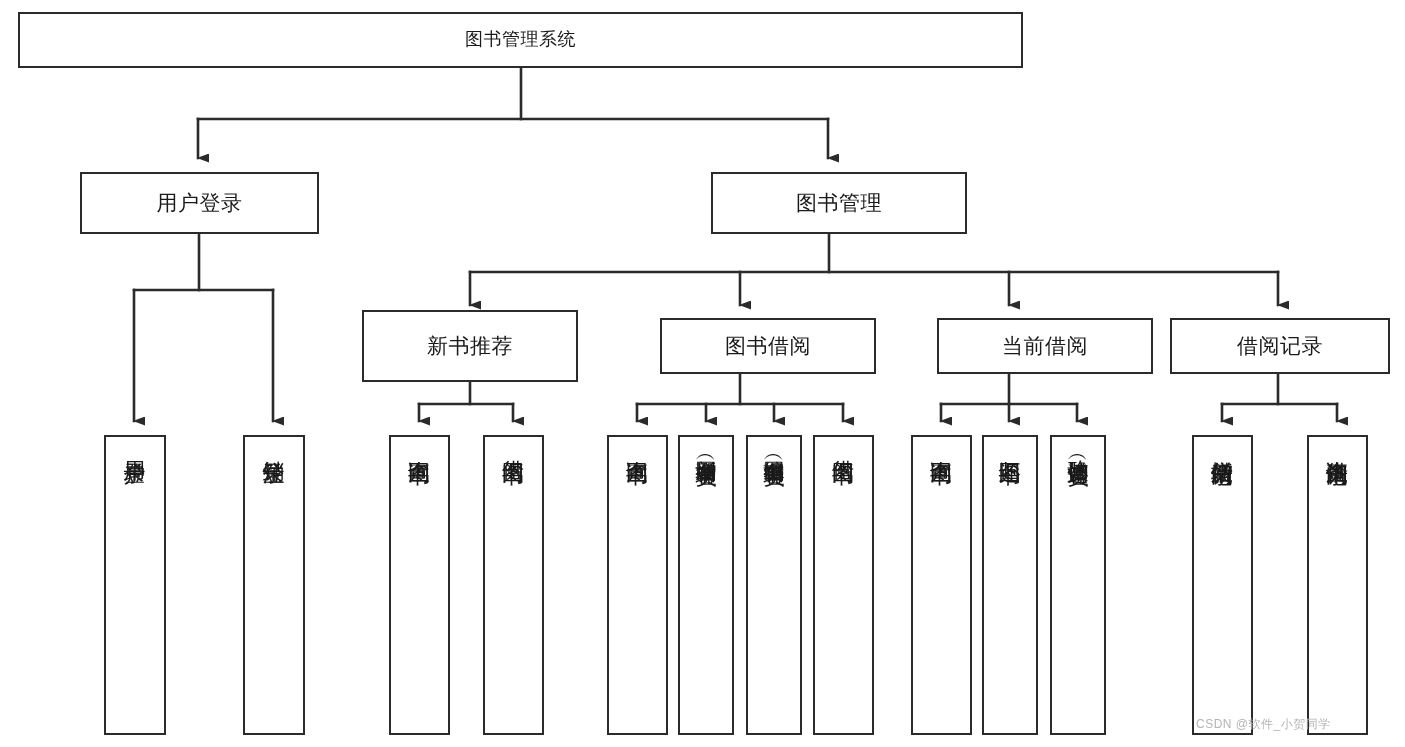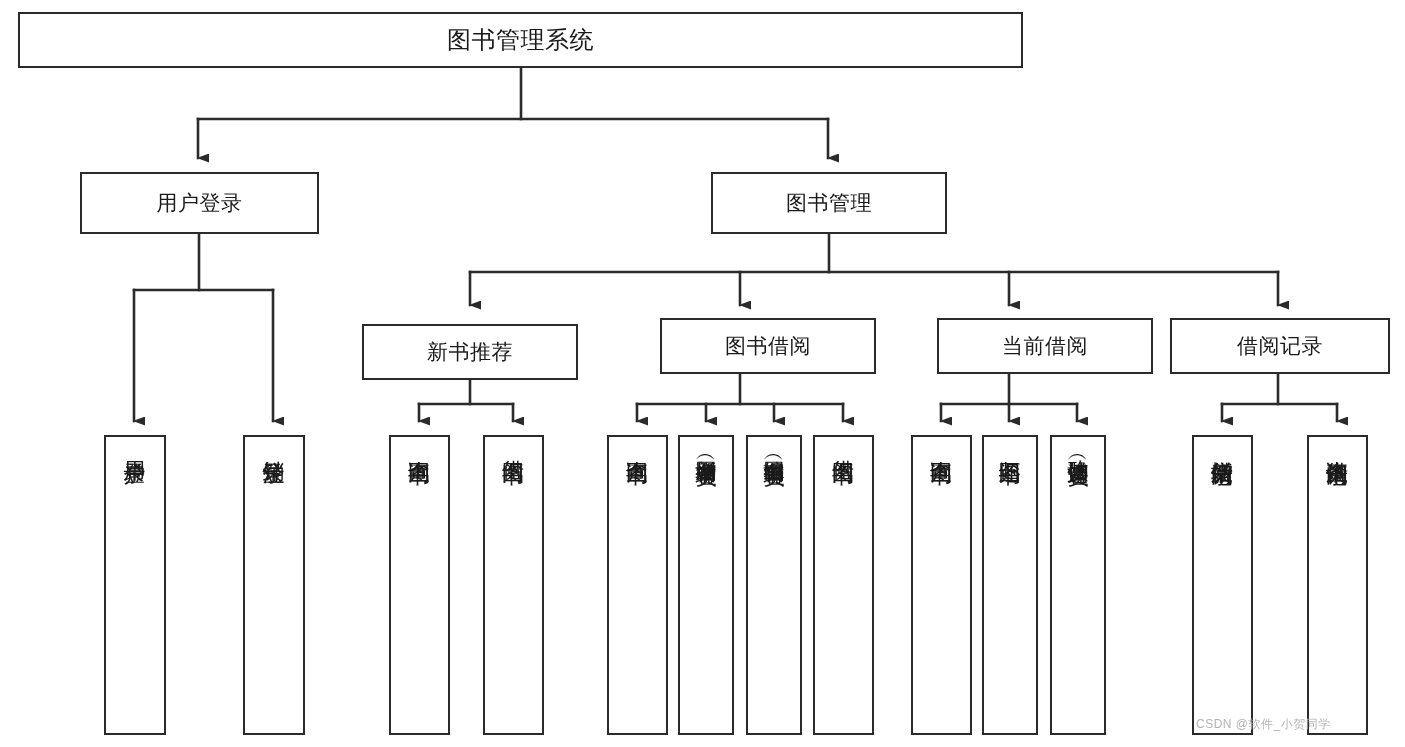--- a/index.html
+++ b/index.html
@@ -42,21 +42,21 @@
     line-height: 1.18;
     letter-spacing: 0.5px;
     white-space: pre-line;
   }
   
   .node.horiz .node-label {
     font-size: 21px;
   }
   
   .node.root .node-label {
-    font-size: 24px;
+    font-size: 18px;
   }
   
   .node.vert {
     align-items: flex-start;
     justify-content: center;
     padding-top: 6px;
   }
   .node.vert .node-label {
     writing-mode: vertical-rl;
     text-orientation: upright;
@@ -134,25 +134,25 @@
   </svg>
 
   <div class="node root horiz" style="left:18px; top:12px; width:1005px; height:56px;">
     <span class="node-label">图书管理系统</span>
   </div>
 
   <div class="node horiz" style="left:80px; top:172px; width:239px; height:62px;">
     <span class="node-label">用户登录</span>
   </div>
 
-  <div class="node horiz" style="left:711px; top:172px; width:236px; height:62px;">
+  <div class="node horiz" style="left:711px; top:172px; width:256px; height:62px;">
     <span class="node-label">图书管理</span>
   </div>
 
-  <div class="node horiz" style="left:362px; top:324px; width:216px; height:56px;align-items:center;">
+  <div class="node horiz" style="left:362px; top:310px; width:216px; height:72px;align-items:center;">
     <span class="node-label">新书推荐</span>
   </div>
 
   <div class="node horiz" style="left:632px; top:318px; width:216px; height:56px;margin-left:28px;">
     <span class="node-label">图书借阅</span>
   </div>
 
   <div class="node horiz" style="left:901px; top:318px; width:216px; height:56px;margin-left:36px;">
     <span class="node-label">当前借阅</span>
   </div>

